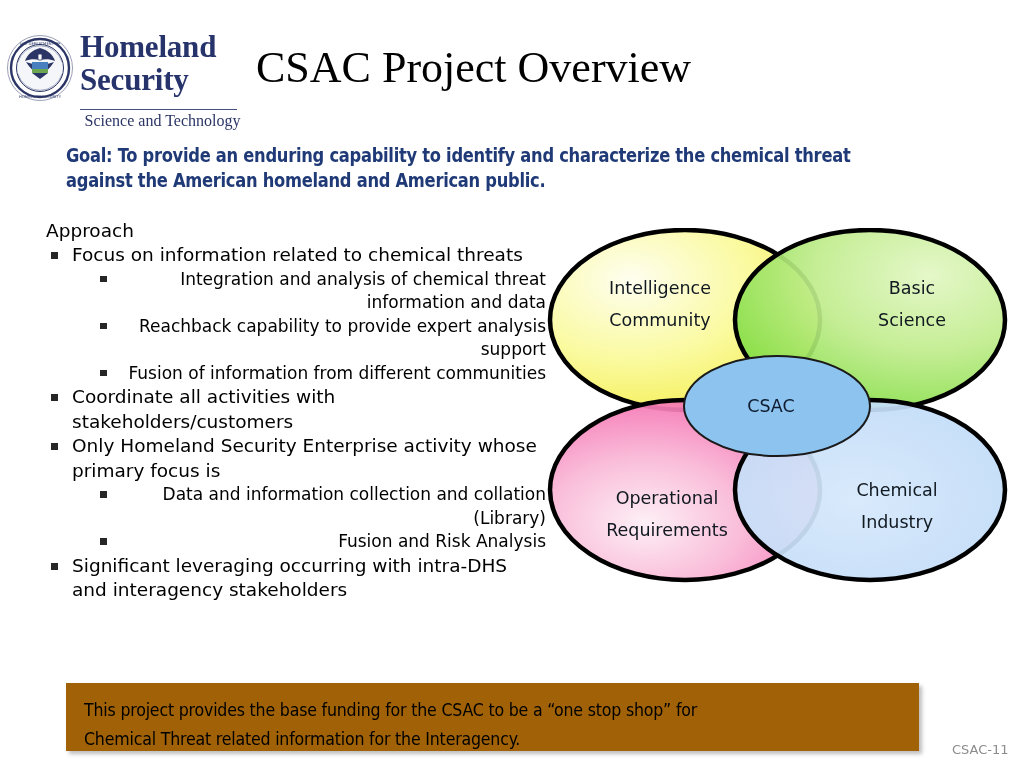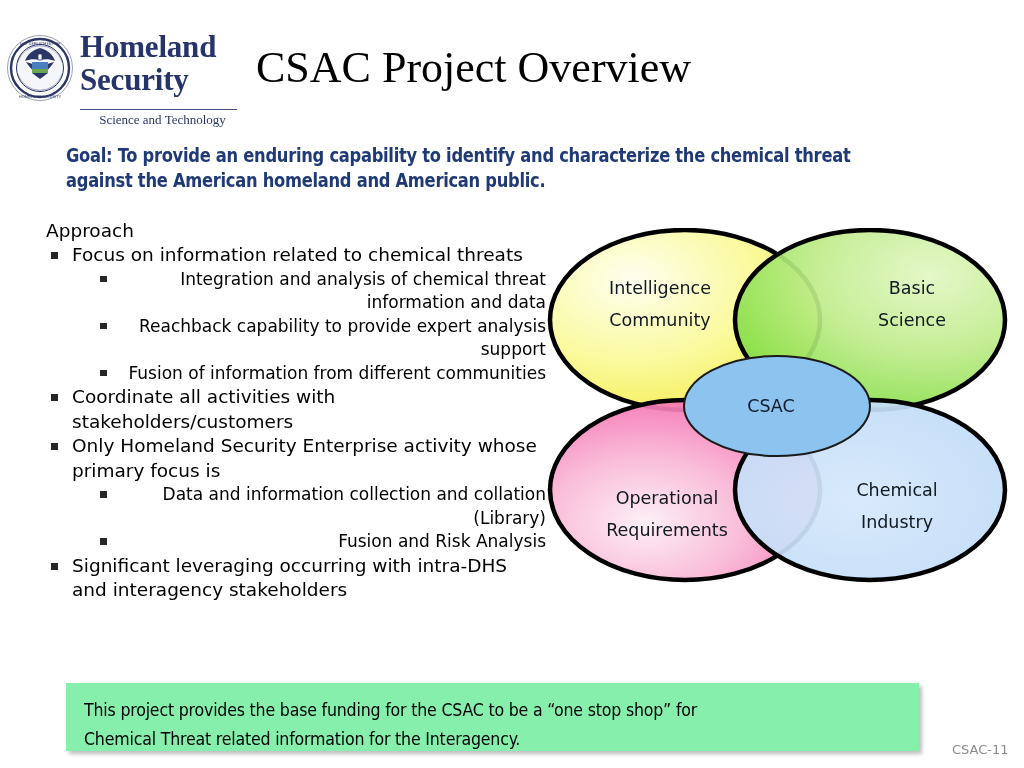--- a/index.html
+++ b/index.html
@@ -52,21 +52,21 @@
     width: 157px;
     height: 1px;
     background: #46507e;
   }
   #dhs-tagline {
     position: absolute;
     left: 74px;
     top: 82px;
     width: 165px;
     font-family: "Liberation Serif", serif;
-    font-size: 13px;
+    font-size: 16px;
     color: #2b3566;
     text-align: center;
   }
 
   #page-title {
     position: absolute;
     left: 256px;
     top: 42px;
     font-family: "Liberation Serif", serif;
     font-size: 44px;
@@ -164,21 +164,21 @@
     fill: #0f1b2e;
   }
 
   
   #callout {
     position: absolute;
     left: 66px;
     top: 683px;
     width: 853px;
     height: 68px;
-    background: #86efac;
+    background: #a16207;
     box-shadow: 3px 3px 4px rgba(0,0,0,0.26);
     box-sizing: border-box;
     padding: 12px 16px 0 18px;
   }
   #callout-text {
     font-family: "DejaVu Sans Condensed", "Liberation Sans Narrow", "Liberation Sans", sans-serif;
     font-size: 18.5px;
     line-height: 29px;
     color: #000000;
     letter-spacing: -0.2px;

